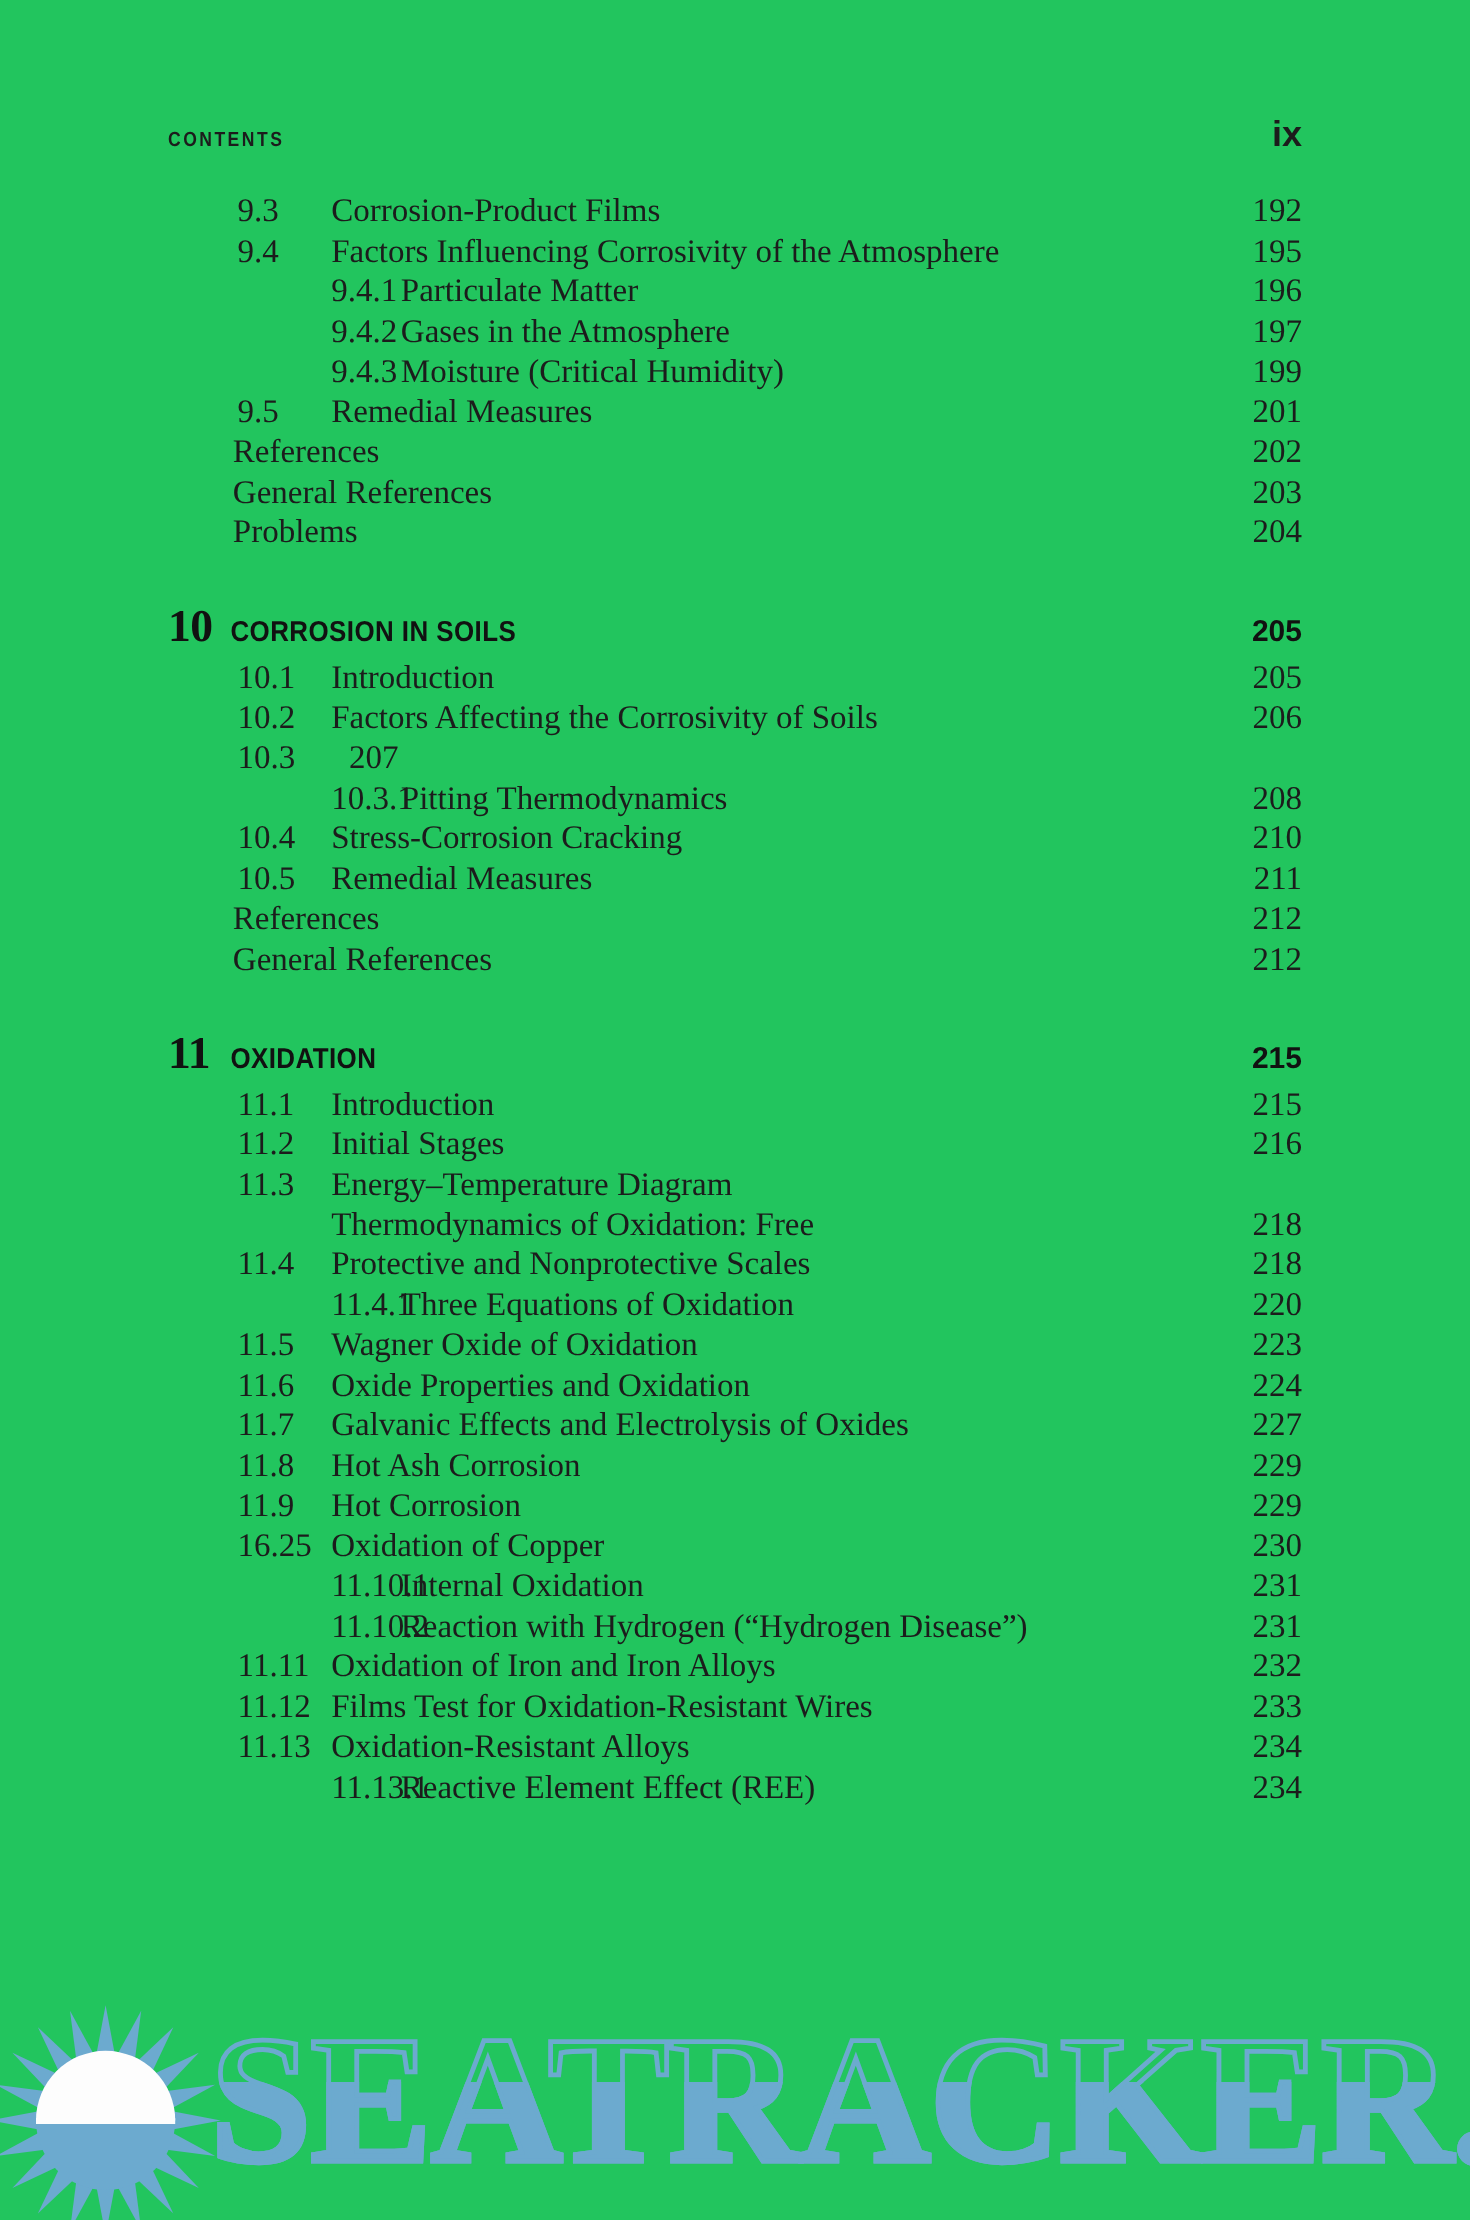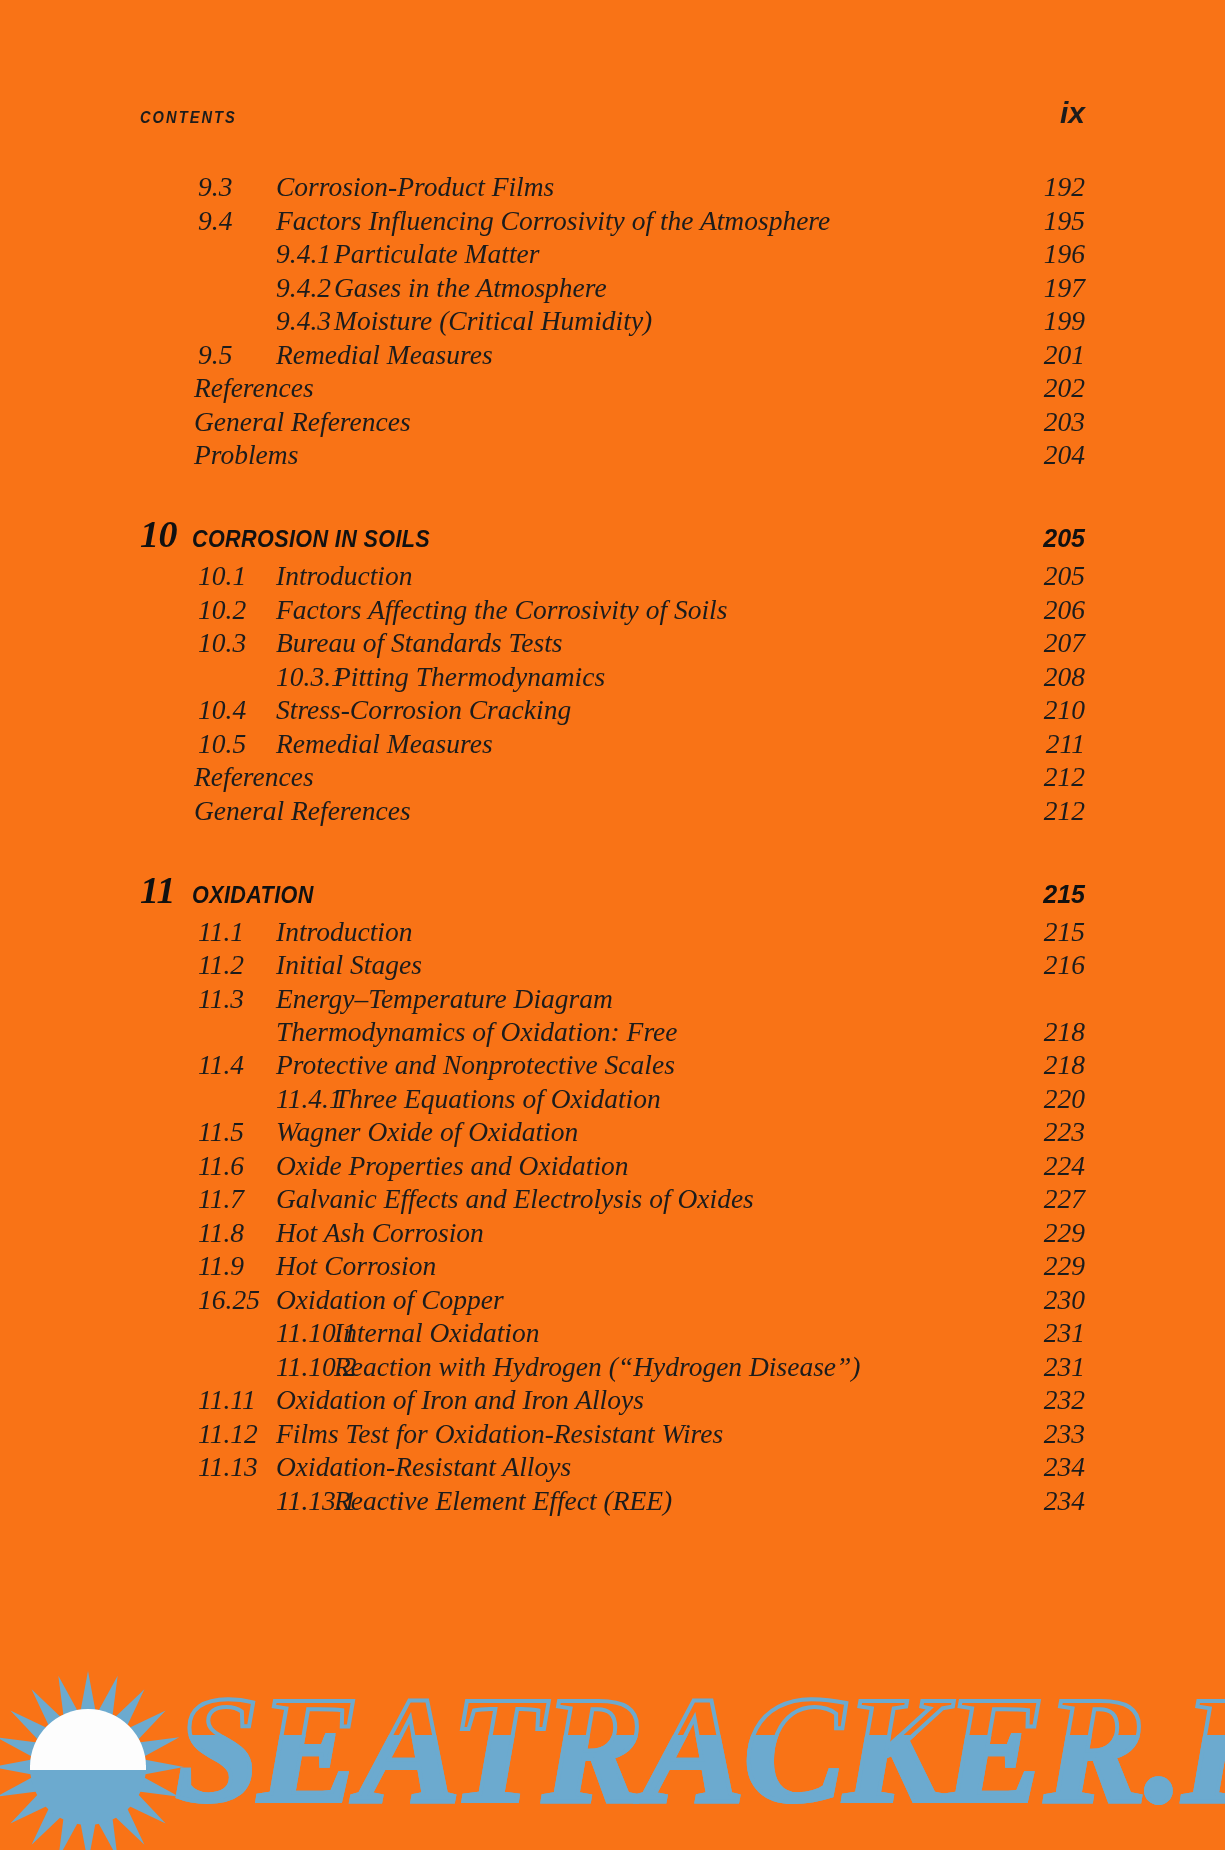--- a/index.html
+++ b/index.html
@@ -13,22 +13,21 @@
     position: relative;
     overflow: hidden;
     font-family: "Liberation Serif", "DejaVu Serif", serif;
     color: #1c1c1c;
     -webkit-font-smoothing: antialiased;
   }
 
   .page {
     position: absolute;
     inset: 0;
-    background: #f97316;
-    font-style: italic;
+    background: #22c55e;
   }
 
   
   .running-head {
     position: absolute;
     left: 140px;
     right: 140px;
     top: 96px;
     display: flex;
     align-items: baseline;
@@ -50,21 +49,20 @@
     color: #1c1c1c;
     letter-spacing: 0px;
   }
 
   
   .toc {
     position: absolute;
     left: 140px;
     right: 140px;
     top: 158px;
-    margin-top: 12px;
   }
 
   .entry {
     display: flex;
     align-items: flex-start;
     font-size: 27.5px;
     line-height: 33px;
     padding: 0;
     margin: 0 0 0.5px 0;
     position: relative;
@@ -216,21 +214,20 @@
         <div class="title">Introduction</div>
         <div class="folio">205</div>
       </div>
       <div class="entry lvl-sec">
         <div class="num">10.2</div>
         <div class="title">Factors Affecting the Corrosivity of Soils</div>
         <div class="folio">206</div>
       </div>
       <div class="entry lvl-sec">
         <div class="num">10.3</div>
-        <div class="title">Bureau of Standards Tests</div>
         <div class="folio">207</div>
       </div>
       <div class="entry lvl-sub">
         <div class="num">10.3.1</div>
         <div class="title">Pitting Thermodynamics</div>
         <div class="folio">208</div>
       </div>
       <div class="entry lvl-sec">
         <div class="num">10.4</div>
         <div class="title">Stress-Corrosion Cracking</div>

